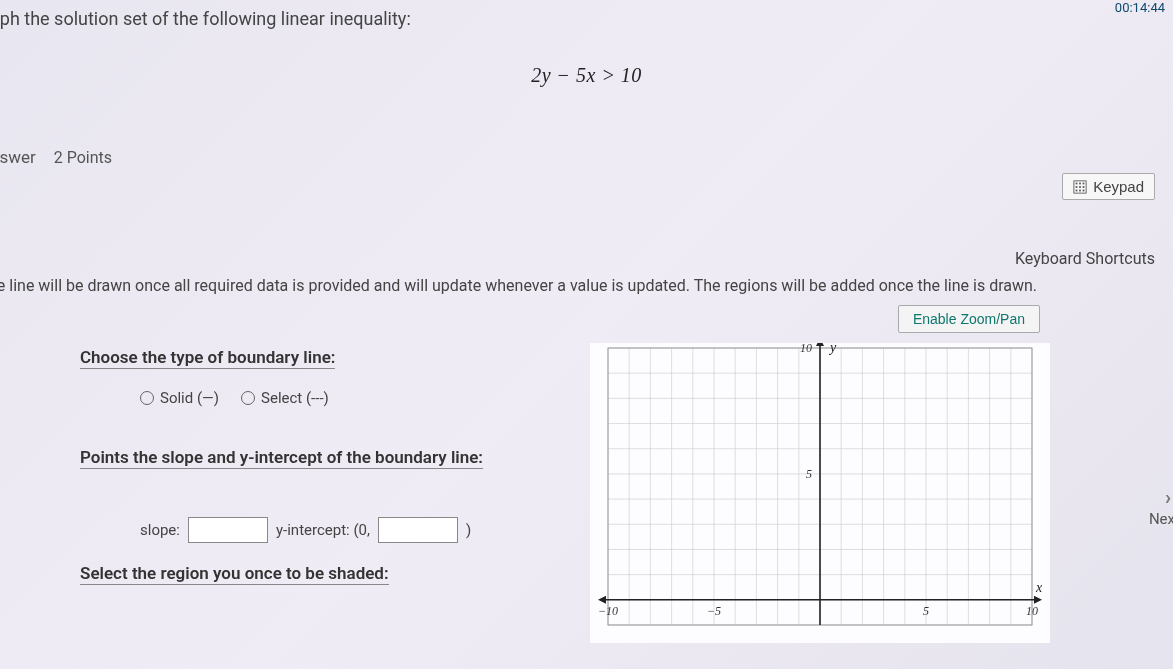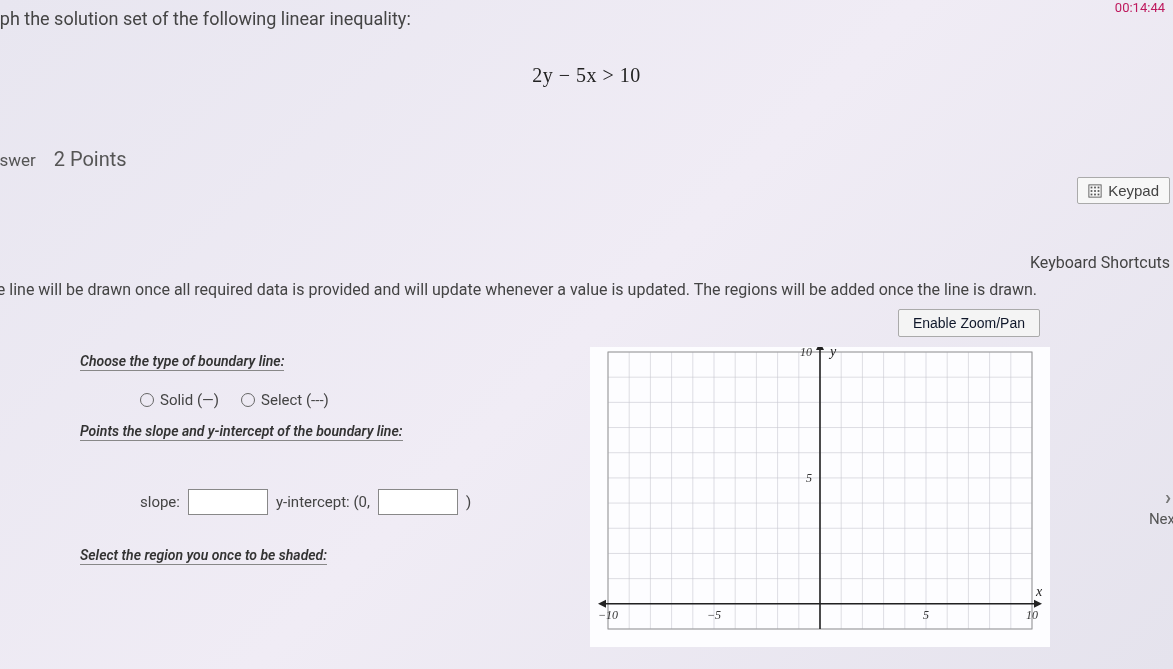--- a/index.html
+++ b/index.html
@@ -14,57 +14,58 @@
       height: 669px;
       overflow: hidden;
       color: #3a3a3a;
       position: relative;
     }
     .timer {
       position: absolute;
       top: 0;
       right: 8px;
       font-size: 13px;
-      color: #be185d;
+      color: #0c4a6e;
     }
     .question-text {
       font-size: 18px;
       color: #444;
       padding: 8px 0 0 0;
       margin-left: -10px;
     }
     .equation {
       text-align: center;
       font-size: 20px;
       font-family: "Times New Roman", serif;
+      font-style: italic;
       color: #222;
       margin: 35px 0 60px 0;
       letter-spacing: 0.5px;
     }
     .answer-row {
       display: flex;
       align-items: baseline;
       gap: 18px;
       padding: 0 0 12px 0;
       margin-left: -10px;
     }
     .answer-label {
       font-size: 17px;
       color: #555;
     }
     .points-label {
-      font-size: 20px;
+      font-size: 16px;
       color: #555;
     }
     .tools-row {
       display: flex;
       flex-direction: column;
       align-items: flex-end;
       gap: 8px;
-      padding-right: 3px;
+      padding-right: 18px;
       margin-top: -6px;
     }
     .keypad-btn {
       display: inline-flex;
       align-items: center;
       gap: 6px;
       border: 1px solid #aaa;
       background: #f7f7f7;
       padding: 4px 10px;
       font-size: 15px;
@@ -90,34 +91,33 @@
     .main-area {
       display: flex;
       gap: 10px;
       padding: 0 0 0 80px;
     }
     .left-controls {
       flex: 0 0 500px;
       padding-top: 44px;
     }
     .section-title {
-      font-size: 14px;
+      font-size: 17px;
       font-weight: 600;
       color: #333;
       border-bottom: 1px solid #888;
       display: inline-block;
       padding-bottom: 1px;
       margin-bottom: 20px;
-      font-style: italic;
     }
     .radio-row {
       display: flex;
       gap: 22px;
       padding-left: 60px;
-      margin-bottom: 12px;
+      margin-bottom: 40px;
       font-size: 15px;
       color: #444;
     }
     .radio-row label {
       display: inline-flex;
       align-items: center;
       gap: 6px;
       cursor: pointer;
     }
     .radio-circle {
@@ -127,21 +127,21 @@
       border-radius: 50%;
       display: inline-block;
     }
     .slope-row {
       display: flex;
       align-items: center;
       gap: 8px;
       padding-left: 60px;
       font-size: 15px;
       color: #444;
-      margin-bottom: 30px;
+      margin-bottom: 20px;
       margin-top: 28px;
     }
     .text-input {
       border: 1px solid #888;
       background: #fff;
       width: 80px;
       height: 26px;
       font-size: 14px;
       padding: 2px 6px;
     }
@@ -150,21 +150,21 @@
       position: relative;
     }
     .zoom-btn {
       position: absolute;
       top: 2px;
       right: 30px;
       border: 1px solid #aaa;
       background: #f4f4f4;
       padding: 5px 14px;
       font-size: 14px;
-      color: #0f172a;
+      color: #0f766e;
       border-radius: 2px;
       cursor: pointer;
     }
     .graph-box {
       position: absolute;
       top: 40px;
       left: 0;
       width: 460px;
       height: 300px;
       background: #fdfdff;

